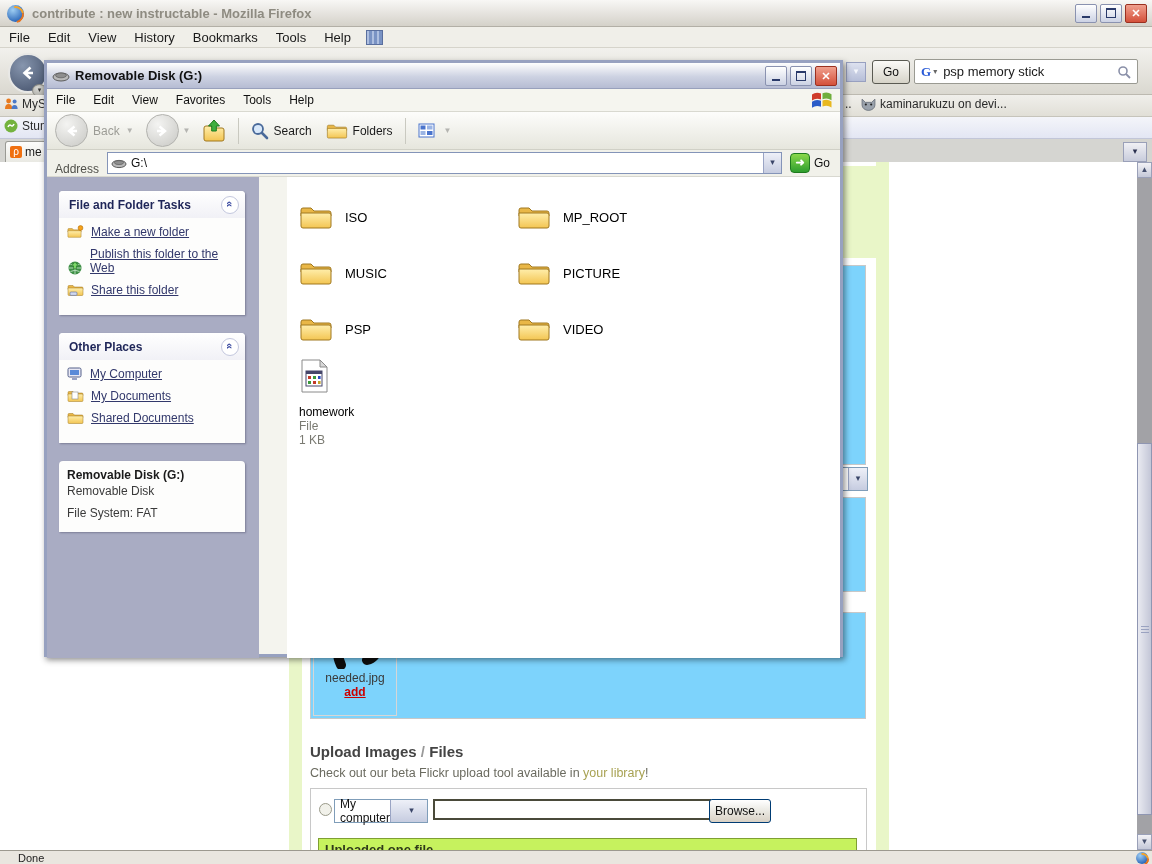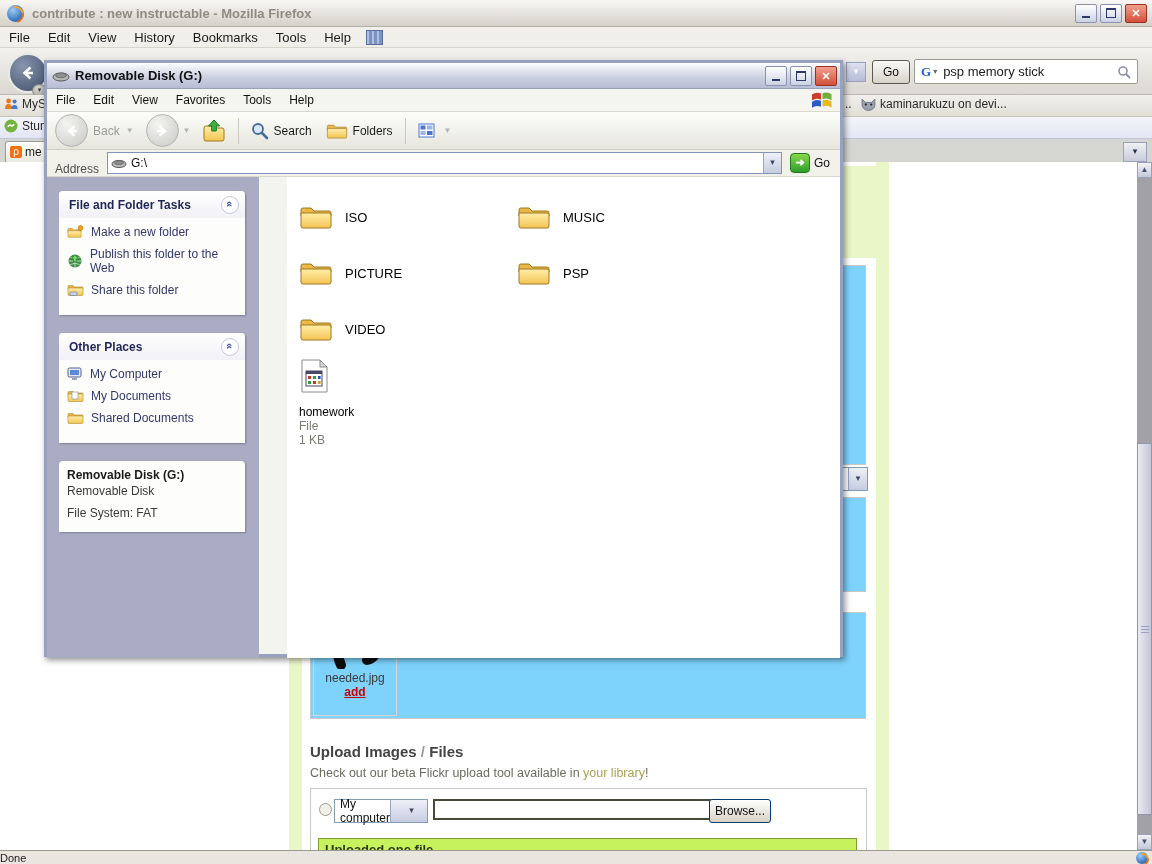--- a/index.html
+++ b/index.html
@@ -105,21 +105,21 @@
   #vscroll{position:absolute;right:0;top:0;width:15px;height:688px;background:#a2a2a6;}
   .sc-btn{position:absolute;left:0;width:15px;height:16px;border:1px solid #9aa0b8;box-sizing:border-box;
     background:linear-gradient(#f2f2f6,#c4c8d8);color:#46506e;font-size:8px;text-align:center;line-height:14px;}
   .sc-thumb{position:absolute;left:0;top:281px;width:15px;height:372px;border:1px solid #8f96b2;box-sizing:border-box;
     background:linear-gradient(90deg,#e9eaf1,#c3c6d7);}
   .sc-thumb:after{content:"";position:absolute;left:3px;top:50%;width:8px;height:7px;margin-top:-3px;
     background:repeating-linear-gradient(#9aa2c0 0 1px,transparent 1px 3px);}
 
   #ff-status{position:absolute;left:0;top:850px;width:1152px;height:14px;background:#e9e6df;
     border-top:1px solid #9c998f;font-size:11px;color:#222;display:flex;align-items:center;z-index:100;}
-  #ff-status .st{padding-left:0;flex:1;}
+  #ff-status .st{padding-left:18px;flex:1;}
   #ff-status .ff-orb{width:12px;height:12px;margin:0 4px 0 0;}
   #ff-status .ff-orb:after{width:9px;height:9px;}
 
   
   #xp{position:absolute;left:44px;top:60px;width:799px;height:597px;z-index:50;
     border:3px solid #97a1c0;box-sizing:border-box;background:#f4f4ee;
     box-shadow:2px 3px 6px rgba(0,0,0,.45);}
   .xp-title{height:25px;background:linear-gradient(#fefefe,#cdd2e2 55%,#b6bcd3);
     border-bottom:1px solid #98a0bc;display:flex;align-items:center;}
   .xp-title .ttl{font-size:13px;font-weight:bold;color:#111;margin-left:5px;}
@@ -153,21 +153,21 @@
   .xp-body{display:flex;height:481px;gap:28px;}
   .taskpane{width:212px;background:#a9acc3;overflow:hidden;flex:0 0 auto;}
   .tbox{width:186px;margin:14px 0 0 12px;background:#fdfdfc;border-radius:4px 4px 0 0;
     box-shadow:1px 1px 2px rgba(40,40,70,.35);}
   .tbox-h{display:flex;align-items:center;padding:5px 6px 4px 10px;font-size:12px;font-weight:bold;color:#1e2558;
     background:linear-gradient(#ffffff,#f1f1f6);border-radius:4px 4px 0 0;}
   .chev{margin-left:auto;width:16px;height:16px;border-radius:50%;background:#fff;border:1px solid #c4c8de;
     color:#3a4aa0;font-size:11px;font-weight:bold;text-align:center;line-height:14px;}
   .chev i{display:inline-block;transform:rotate(90deg);font-style:normal;}
   .tbox-b{padding:7px 8px 10px 8px;font-size:12px;color:#32386b;}
-  .titem{display:flex;gap:7px;margin-bottom:8px;align-items:center;}
+  .titem{display:flex;gap:7px;margin-bottom:8px;align-items:flex-end;text-decoration:underline;}
   .titem svg{flex:0 0 auto;margin-top:-1px;}
   .d-name{font-size:12px;font-weight:bold;color:#1a1a1a;margin-bottom:2px;}
   .d-line{font-size:12px;color:#3a3a3a;margin-bottom:8px;}
   .xp-content{flex:1;background:#fff;position:relative;padding:12px 0 0 12px;box-sizing:border-box;}
   .tilegrid{display:grid;grid-template-columns:218px 218px;grid-auto-rows:56px;}
   .tile{display:flex;align-items:center;gap:12px;font-size:13px;color:#000;}
   .ftile{display:flex;gap:12px;font-size:12px;color:#000;margin-top:2px;flex-direction:column;}
   .ftile .meta{line-height:14px;}
   .ftile .meta .dim{color:#7a7a72;}
 
@@ -499,20 +499,26 @@
         </div>
       </div>
 
       <div class="xp-content">
         <div class="tilegrid">
           <div class="tile">
             <svg width="34" height="28">
                 <use href="#fold"></use>
               </svg>
             <span>ISO</span>
+          </div>
+          <div class="tile">
+            <svg width="34" height="28">
+                <use href="#fold"></use>
+              </svg>
+            <span>MP_ROOT</span>
           </div>
           <div class="tile">
             <svg width="34" height="28">
                 <use href="#fold"></use>
               </svg>
             <span>MUSIC</span>
           </div>
           <div class="tile">
             <svg width="34" height="28">
                 <use href="#fold"></use>

